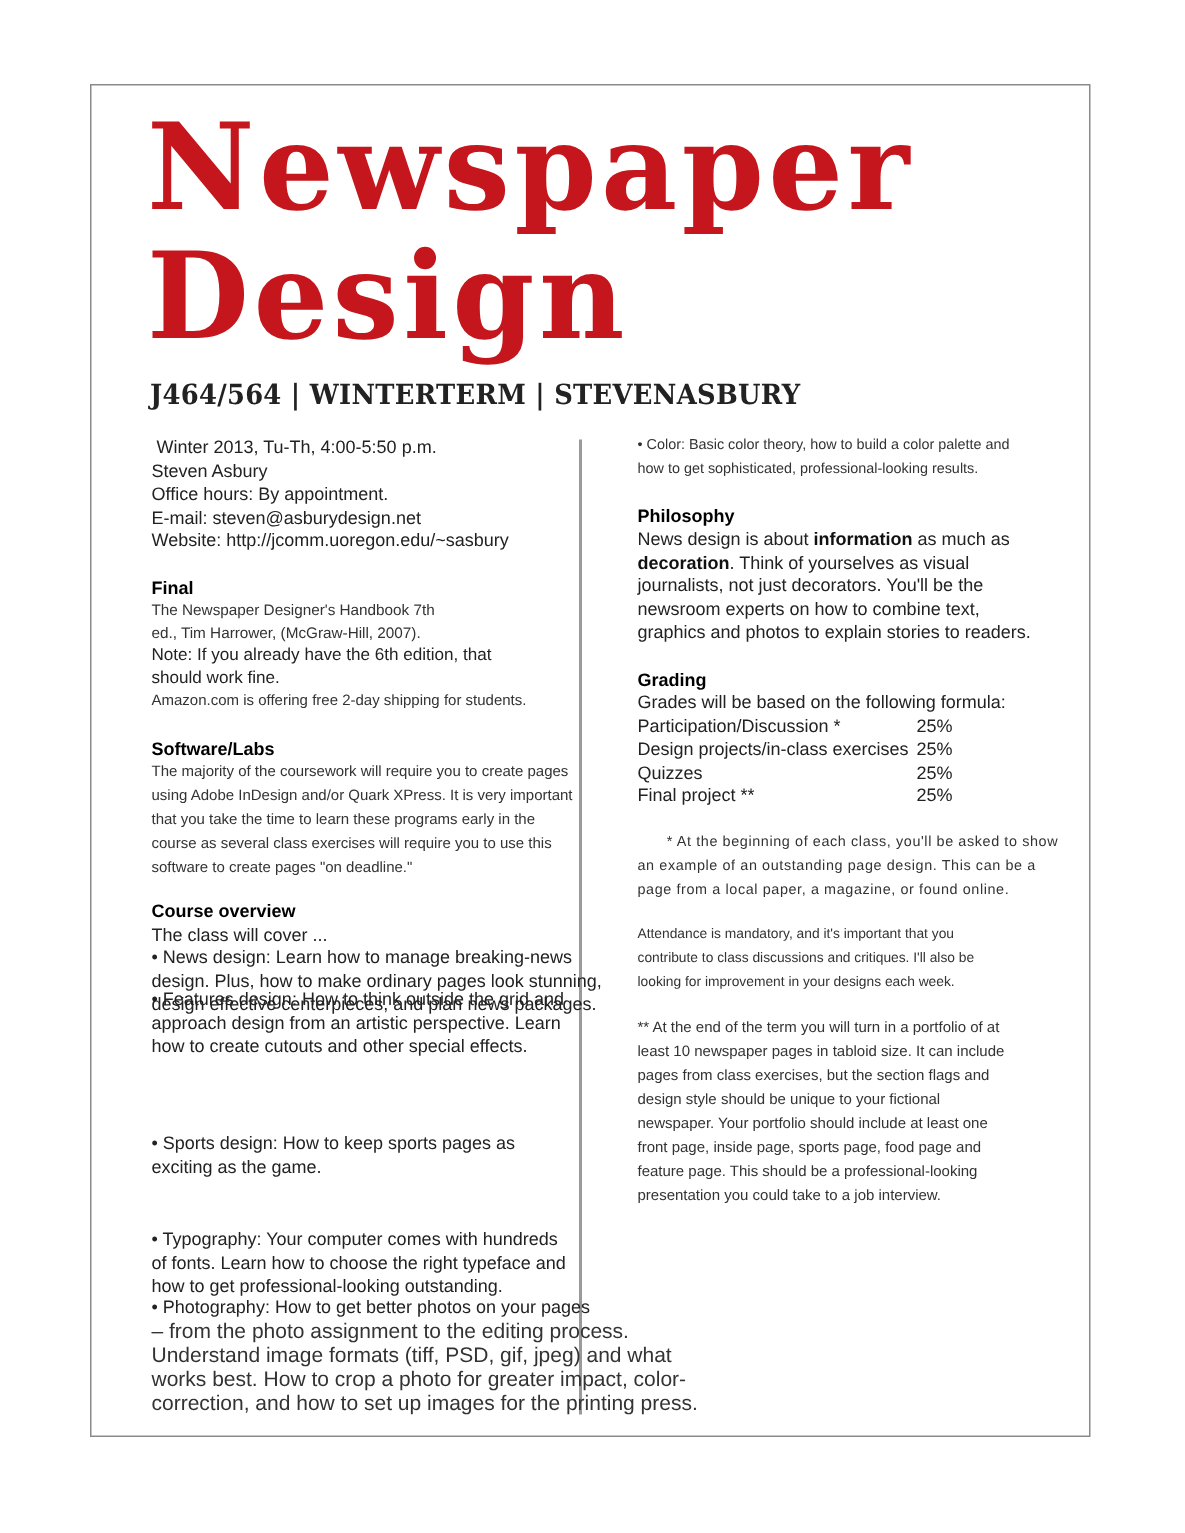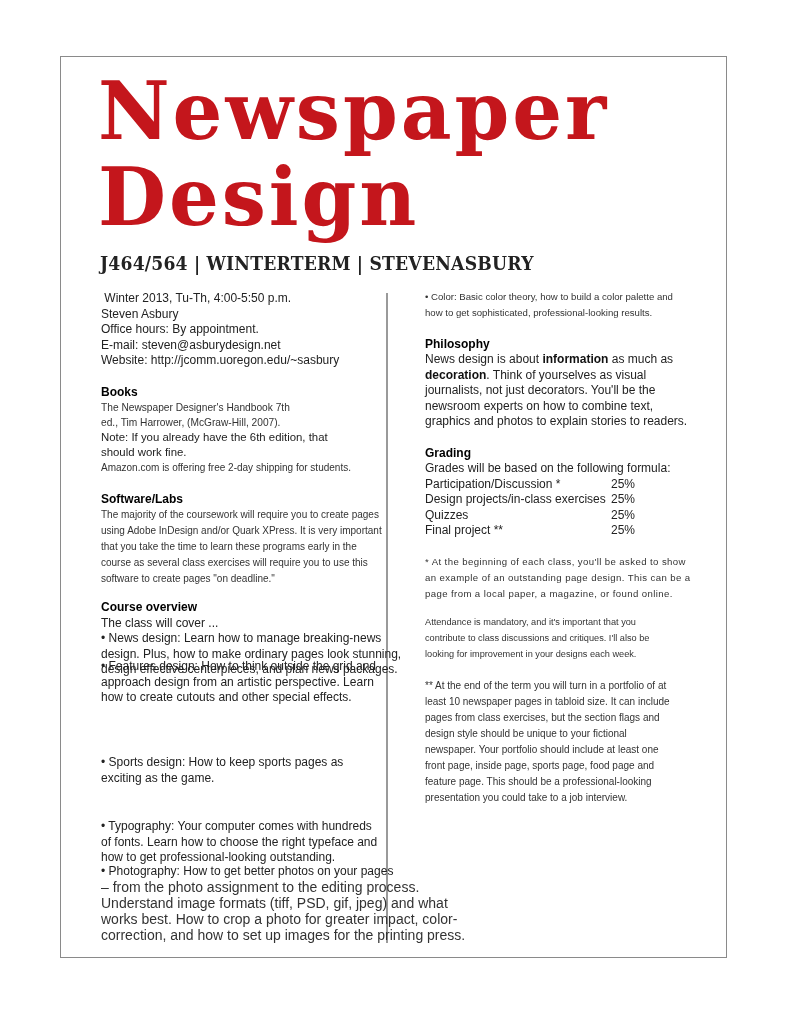--- a/index.html
+++ b/index.html
@@ -40,21 +40,21 @@
 
 <div class="blk t12" style="top:291px;">
   <span class="line" style="white-space:pre;"> Winter 2013, Tu-Th, 4:00-5:50 p.m.</span>
   <span class="line">Steven Asbury</span>
   <span class="line">Office hours: By appointment.</span>
   <span class="line">E-mail: steven@asburydesign.net</span>
   <span class="line">Website: http://jcomm.uoregon.edu/~sasbury</span>
 </div>
 
 <div class="blk" style="top:385px;">
-  <span class="h">Books</span>
+  <span class="h">Final</span>
   <div class="t10" style="line-height:15px; font-size:10.2px;">
     <span class="line">The Newspaper Designer's Handbook 7th</span>
     <span class="line">ed., Tim Harrower, (McGraw-Hill, 2007).</span>
   </div>
   <div style="font-size:11.4px; line-height:15px; color:#222;">
     <span class="line">Note: If you already have the 6th edition, that</span>
     <span class="line">should work fine.</span>
   </div>
   <span class="line t10" style="line-height:15px; font-size:10px;">Amazon.com is offering free 2-day shipping for students.</span>
 </div>
@@ -138,21 +138,21 @@
     <span class="grade-label">Quizzes</span>
     <span>25%</span>
   </div>
   <div class="grade-row">
     <span class="grade-label">Final project **</span>
     <span>25%</span>
   </div>
 </div>
 
 <div class="rblk t10" style="top:554px; font-size:9.6px;">
-  <span class="line" style="letter-spacing:0.4px;">* At the beginning of each class, you'll be asked to show</span>
+  <span class="line" style="letter-spacing:0.4px;text-align:center;">* At the beginning of each class, you'll be asked to show</span>
   <span class="line" style="letter-spacing:0.4px;">an example of an outstanding page design. This can be a</span>
   <span class="line" style="letter-spacing:0.4px;">page from a local paper, a magazine, or found online.</span>
 </div>
 
 <div class="rblk t10" style="top:614px; font-size:9.2px;">
   <span class="line">Attendance is mandatory, and it's important that you</span>
   <span class="line">contribute to class discussions and critiques. I'll also be</span>
   <span class="line">looking for improvement in your designs each week.</span>
 </div>
 

